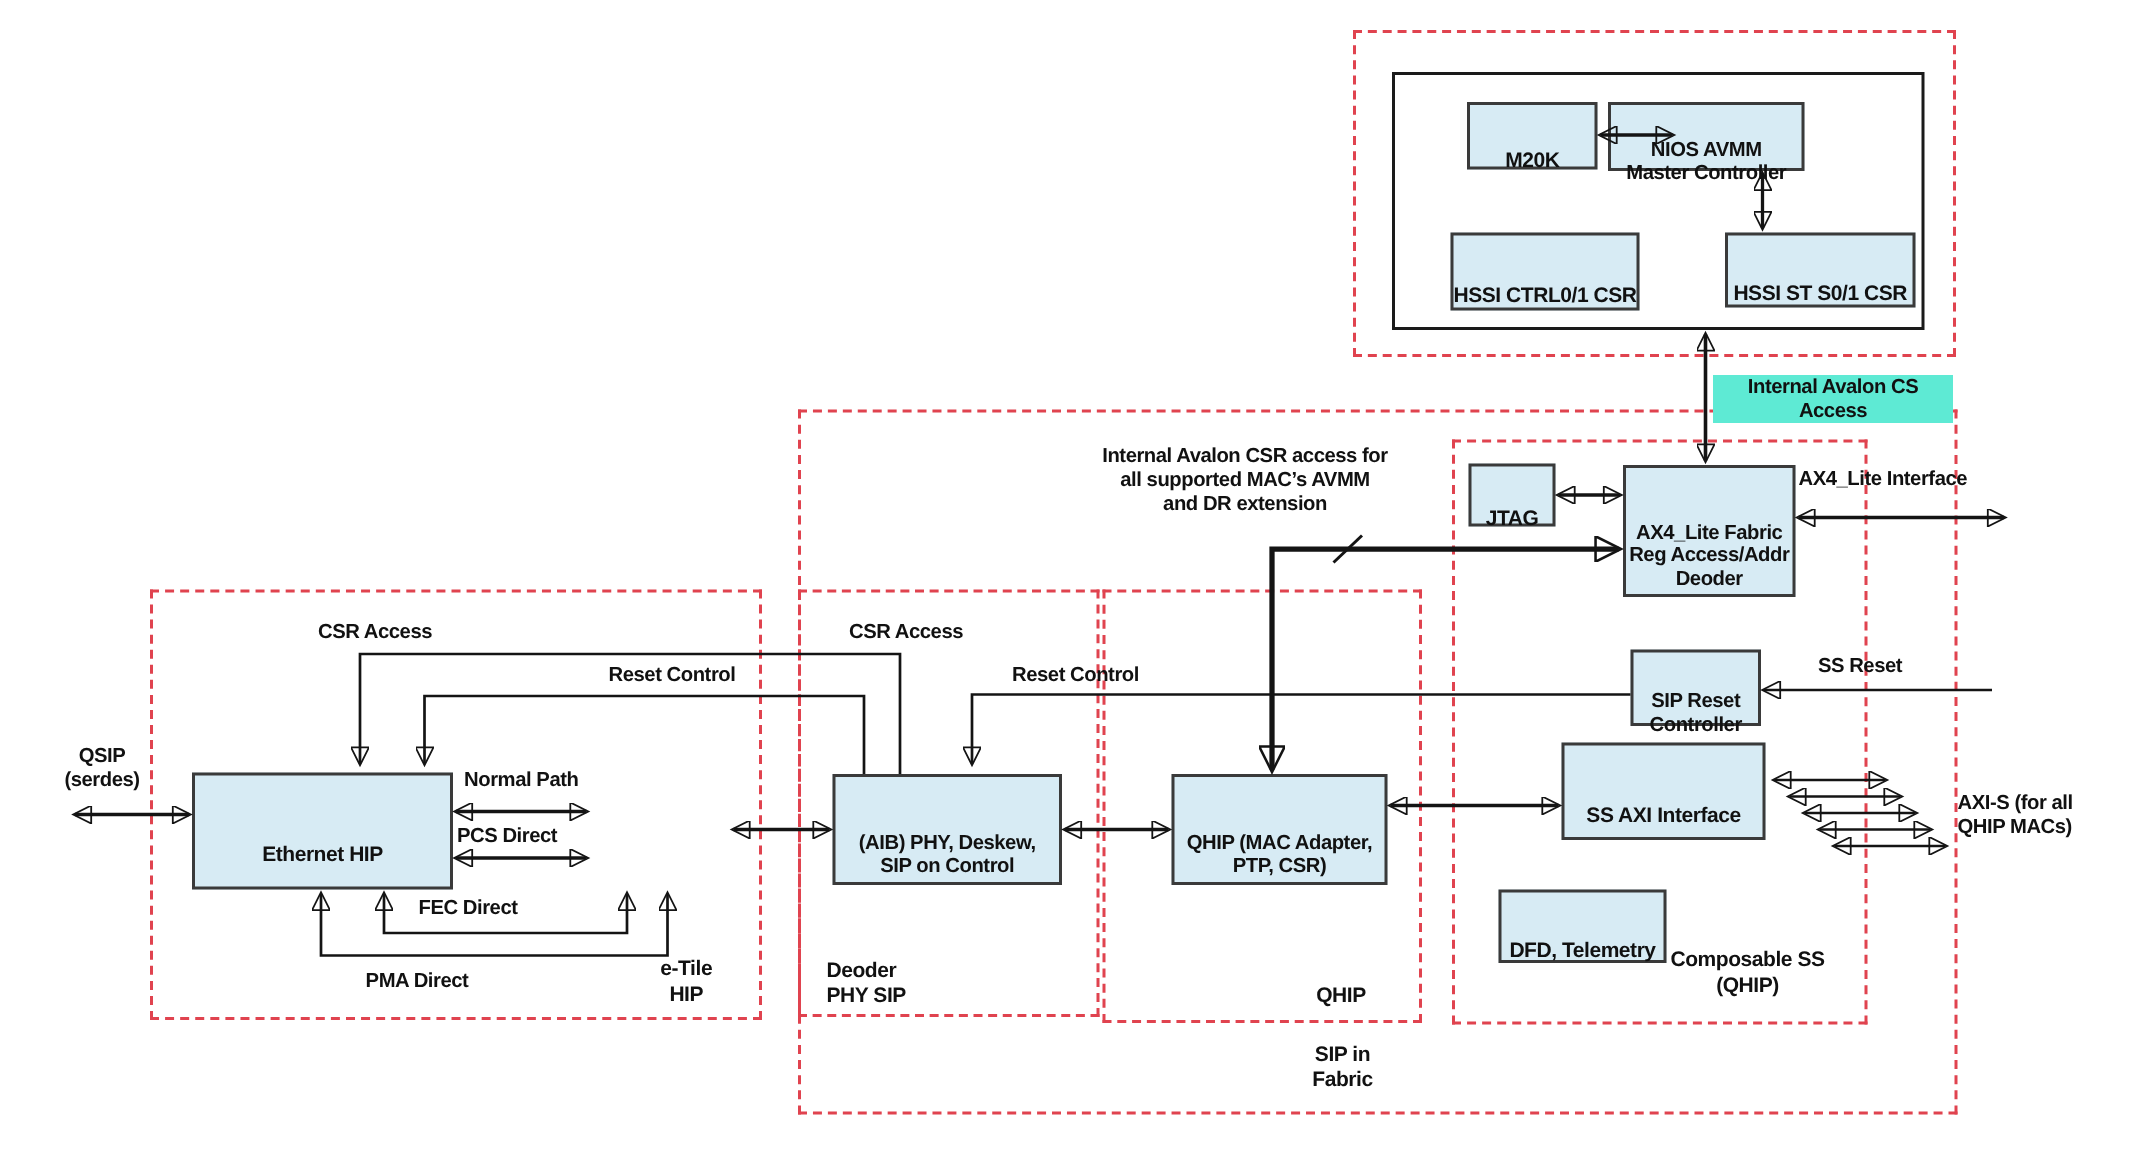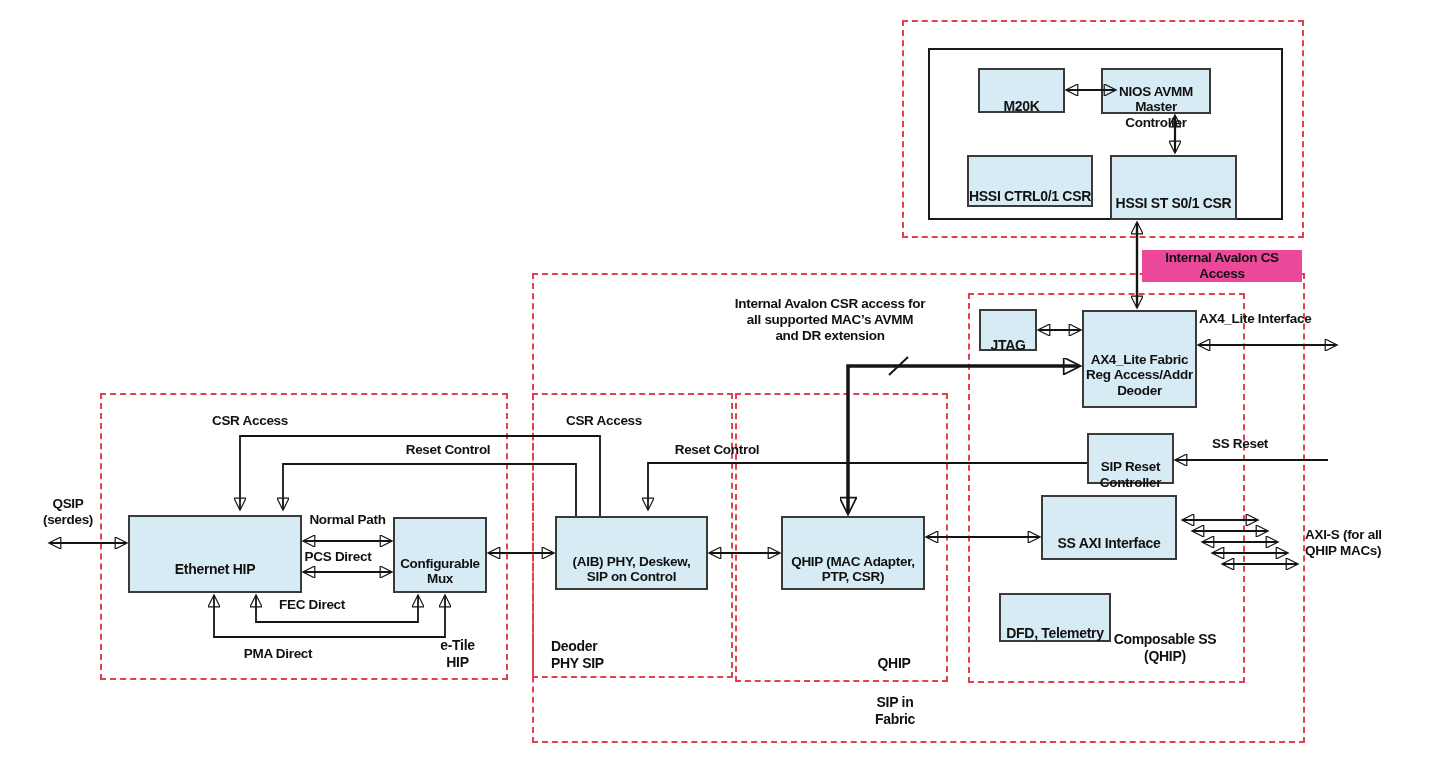--- a/index.html
+++ b/index.html
@@ -22,74 +22,70 @@
   }
   .bluebox span{white-space:pre-line;margin-top:32px;}
   .wires{position:absolute;left:0;top:0;z-index:5;pointer-events:none;}
   .wires path{stroke:var(--line,#141414);fill:none;}
   .lbl{
     position:absolute;z-index:6;font-weight:bold;font-size:13.5px;line-height:1.18;
     letter-spacing:-0.3px;white-space:pre-line;
   }
   .c{text-align:center;}
   .r{text-align:center;}
-  .bg{background:#ec4899;}
+  .bg{background:#5eead4;}
   .big{font-size:14px;}
 </style>
 </head>
 <body>
 
 <div id="canvas">
 
   <div class="region" style="left:902px;top:20px;width:402px;height:218px"></div>
   <div class="region" style="left:532px;top:273px;width:773px;height:470px"></div>
   <div class="region" style="left:968px;top:293px;width:277px;height:390px"></div>
   <div class="region" style="left:100px;top:393px;width:408px;height:287px"></div>
   <div class="region" style="left:532px;top:393px;width:201px;height:285px"></div>
   <div class="region" style="left:735px;top:393px;width:213px;height:289px"></div>
 
   <div class="solidbox" style="left:928px;top:48px;width:355px;height:172px"></div>
 
   <div class="bluebox big" style="left:978px;top:68px;width:87px;height:45px">
       <span>M20K</span>
     </div>
-  <div class="bluebox" style="left:1101px;top:68px;width:110px;height:46px">
+  <div class="bluebox" style="left:1072px;top:68px;width:131px;height:46px">
       <span>NIOS AVMM
 Master Controller</span>
     </div>
   <div class="bluebox big" style="left:967px;top:155px;width:126px;height:52px">
       <span>HSSI CTRL0/1 CSR</span>
     </div>
-  <div class="bluebox big" style="left:1110px;top:155px;width:127px;height:65px">
+  <div class="bluebox big" style="left:1150px;top:155px;width:127px;height:50px">
       <span>HSSI ST S0/1 CSR</span>
     </div>
   <div class="bluebox big" style="left:979px;top:309px;width:58px;height:42px">
       <span>JTAG</span>
     </div>
-  <div class="bluebox" style="left:1082px;top:310px;width:115px;height:98px">
+  <div class="bluebox" style="left:1082px;top:310px;width:115px;height:88px">
       <span>AX4_Lite Fabric
 Reg Access/Addr
 Deoder</span>
     </div>
   <div class="bluebox" style="left:1087px;top:433px;width:87px;height:51px">
       <span>SIP Reset
 Controller</span>
     </div>
   <div class="bluebox big" style="left:1041px;top:495px;width:136px;height:65px">
       <span>SS AXI Interface</span>
     </div>
   <div class="bluebox big" style="left:999px;top:593px;width:112px;height:49px">
       <span>DFD, Telemetry</span>
     </div>
   <div class="bluebox big" style="left:128px;top:515px;width:174px;height:78px">
       <span>Ethernet HIP</span>
-    </div>
-  <div class="bluebox" style="left:393px;top:517px;width:94px;height:76px">
-      <span>Configurable
-Mux</span>
     </div>
   <div class="bluebox" style="left:555px;top:516px;width:153px;height:74px">
       <span>(AIB) PHY, Deskew,
 SIP on Control</span>
     </div>
   <div class="bluebox" style="left:781px;top:516px;width:144px;height:74px">
       <span>QHIP (MAC Adapter,
 PTP, CSR)</span>
     </div>
 

